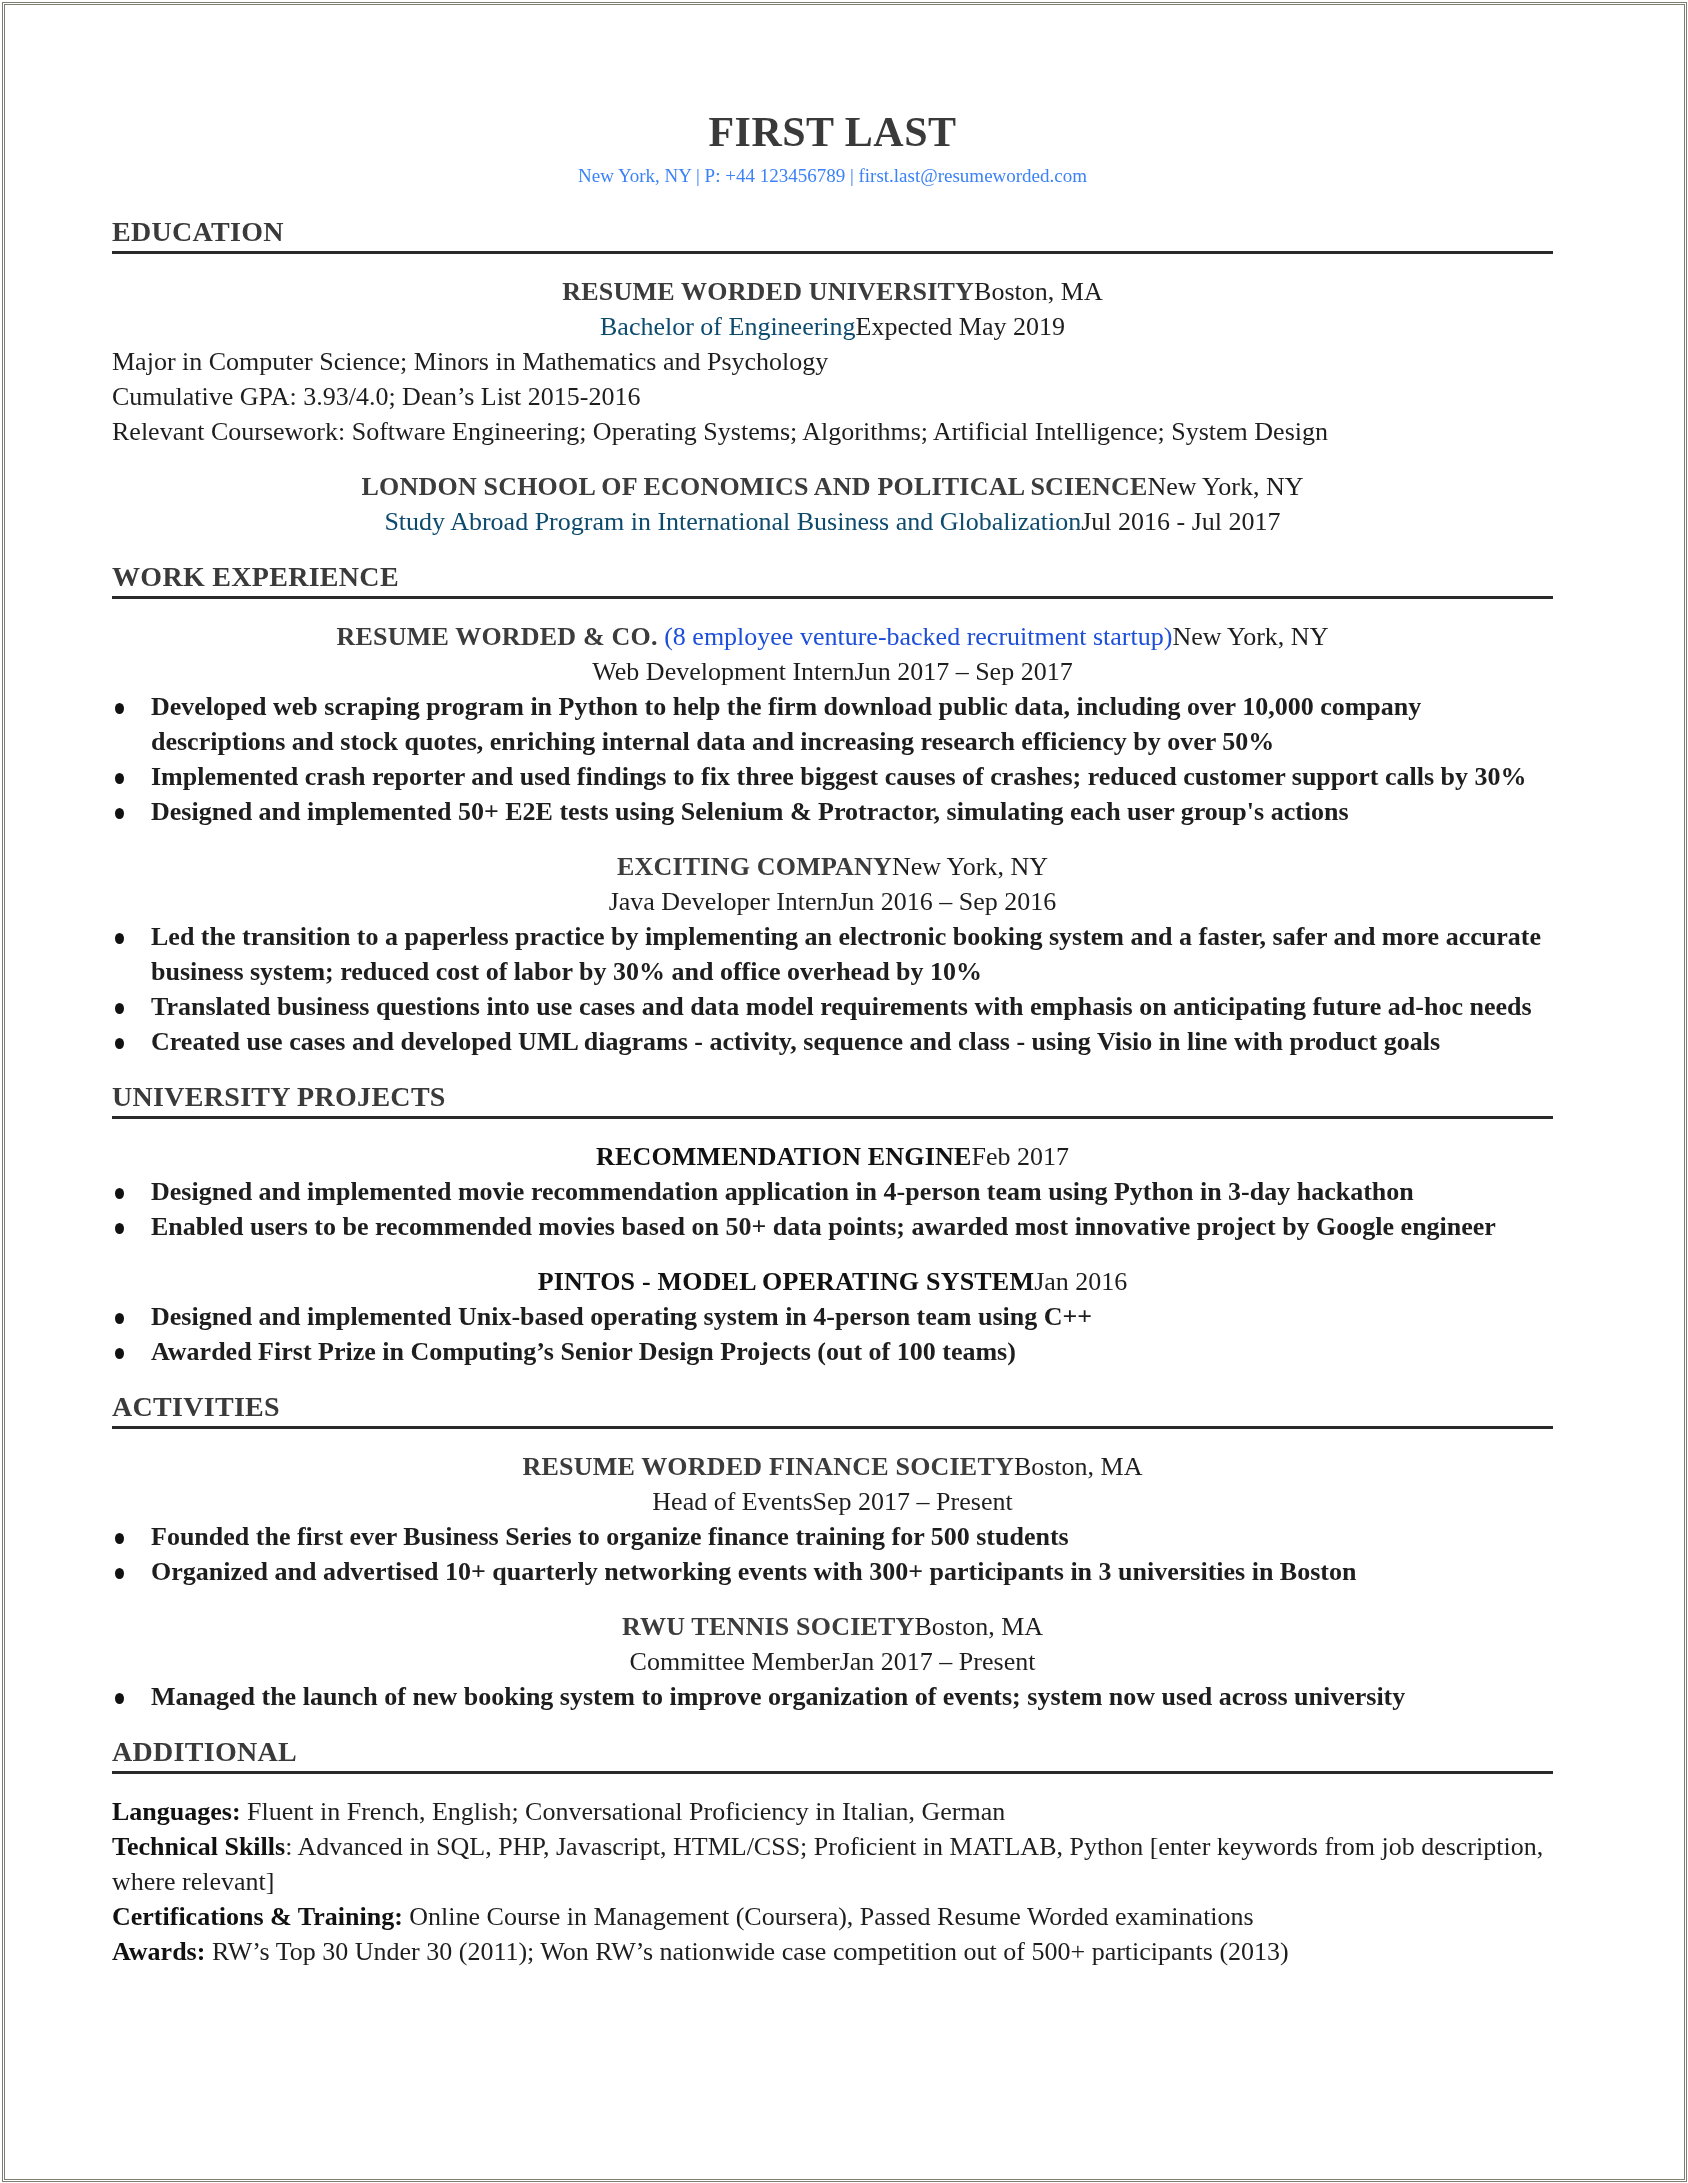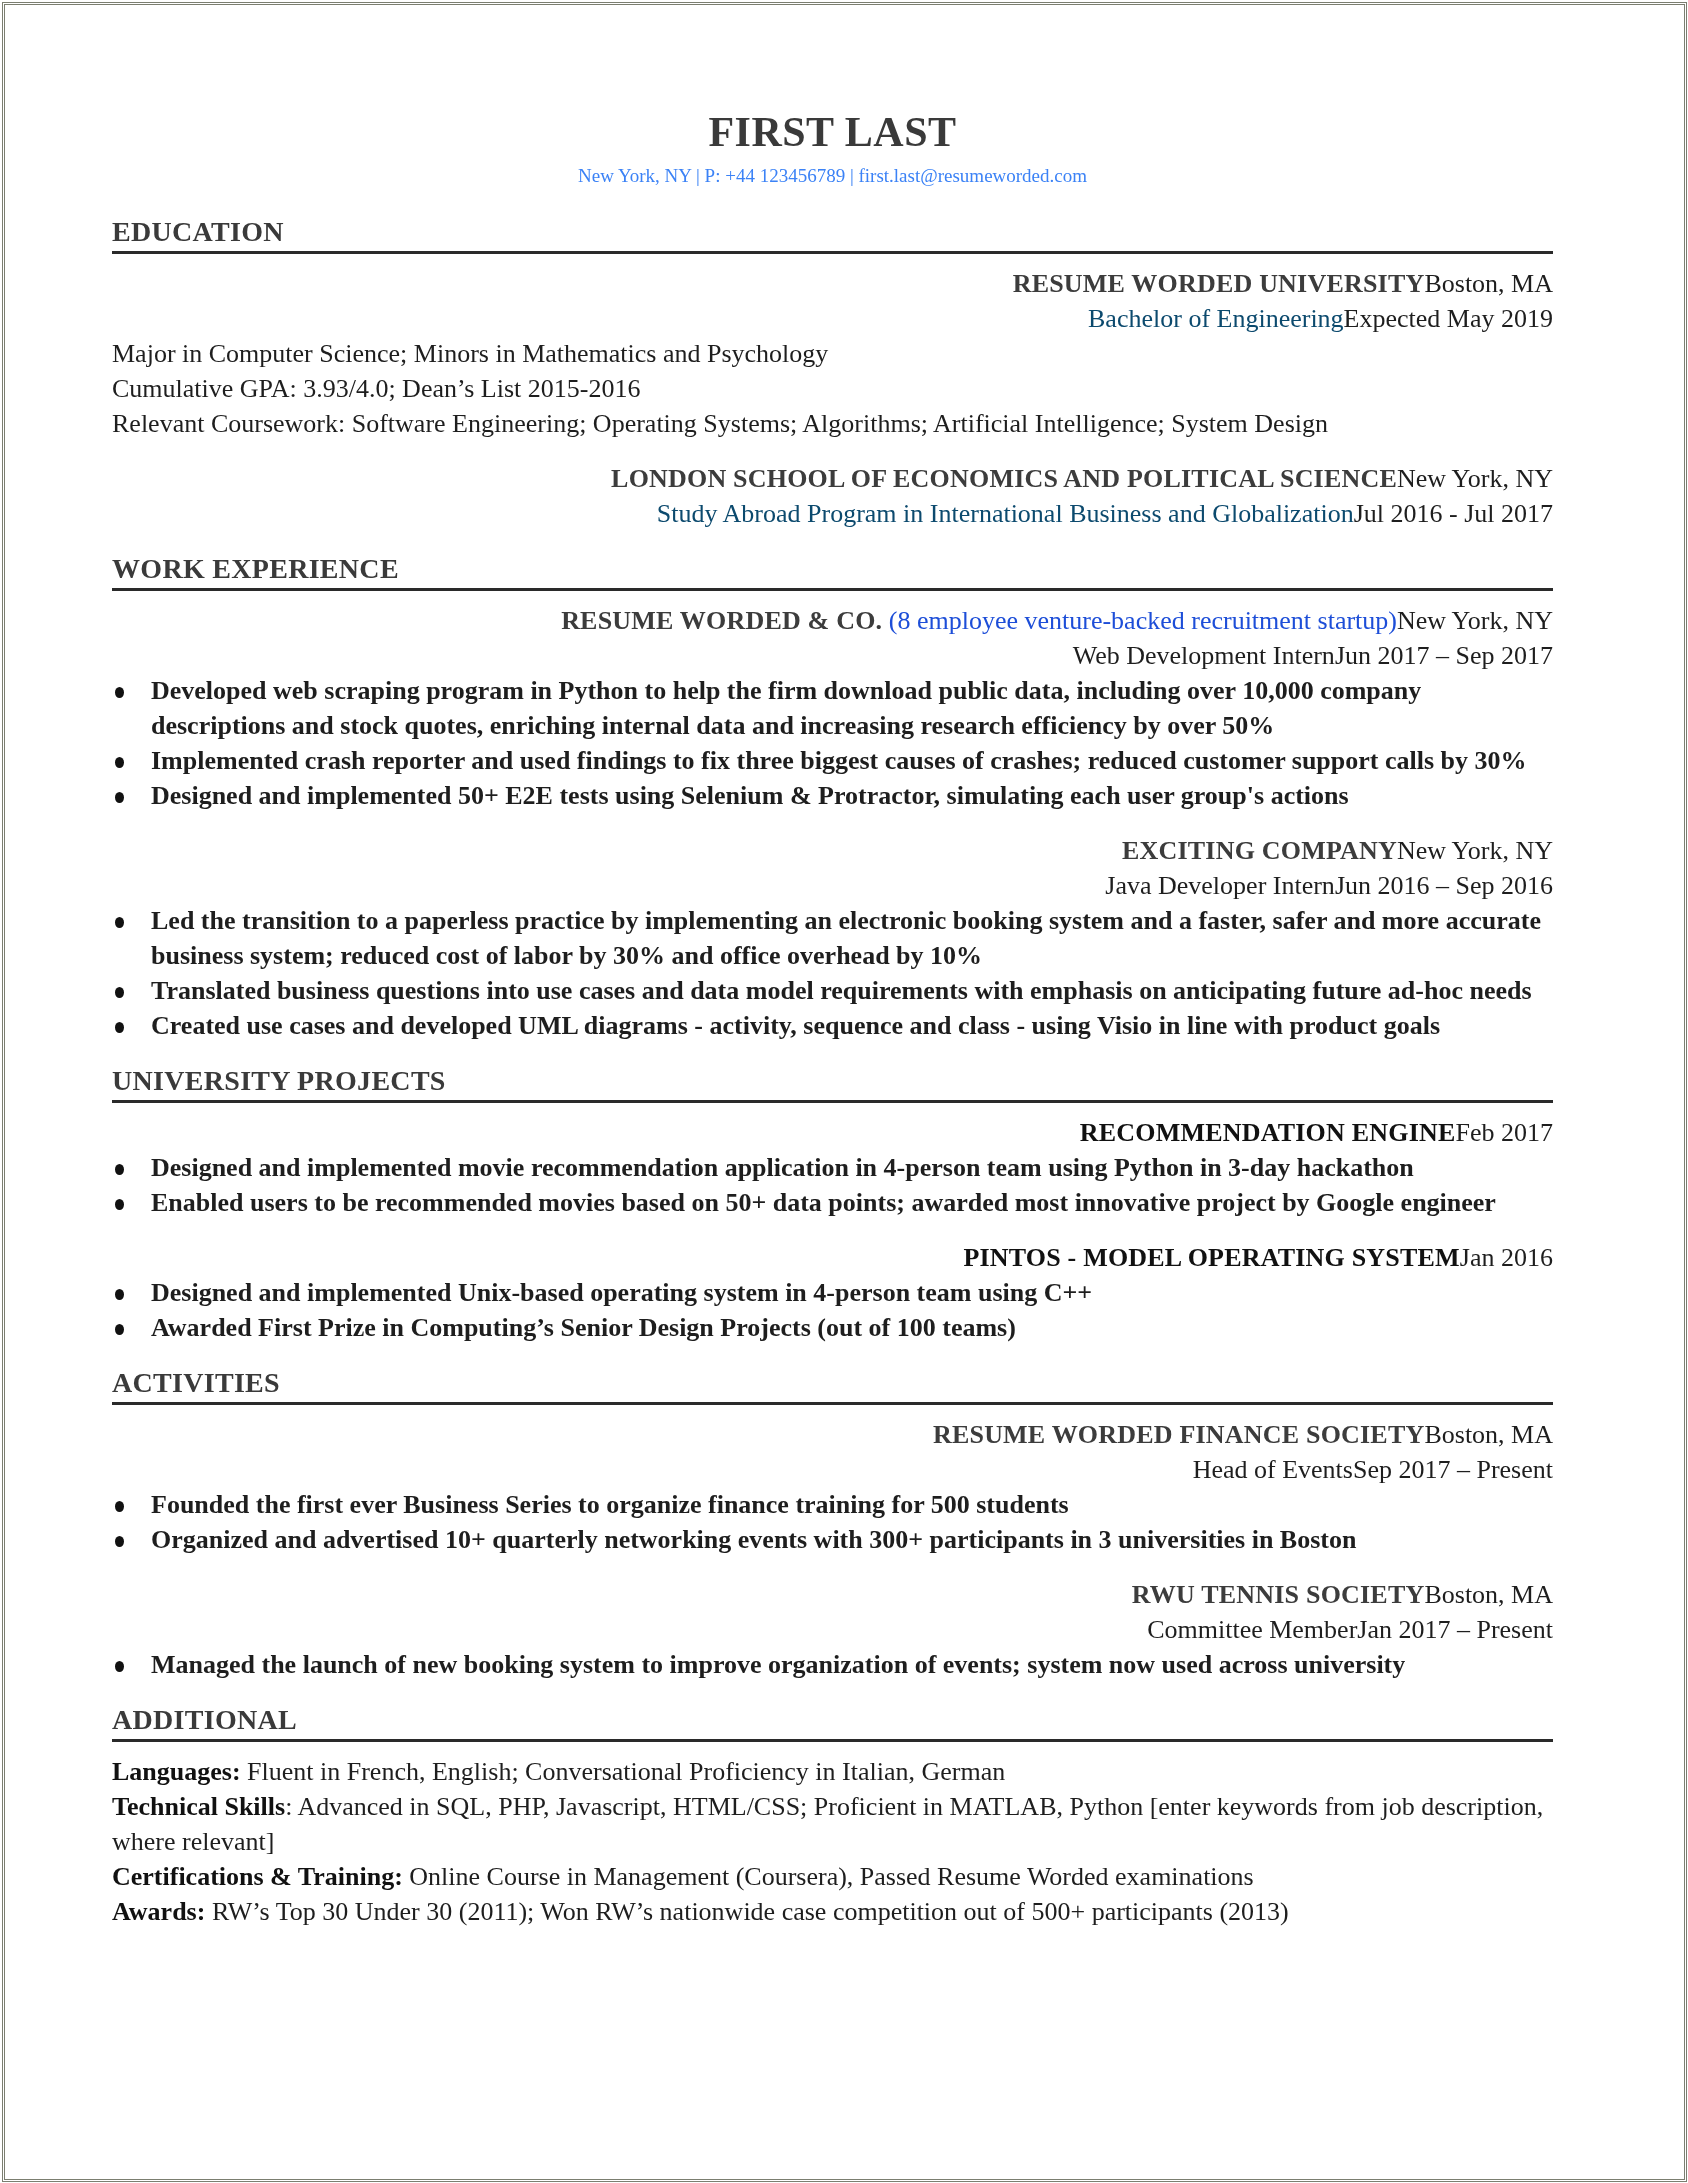--- a/index.html
+++ b/index.html
@@ -22,25 +22,25 @@
     color: #3a3a3a; letter-spacing: 0.5px;
   }
   .contact {
     text-align: center; font-size: 19px; line-height: 36px; color: #3b82f6;
     margin-top: 0px;
   }
   .section { margin-top: 20px; }
   .section-title {
     font-weight: bold; font-size: 28px; line-height: 36px; color: #3a3a3a;
     letter-spacing: 0.3px;
-    border-bottom: 3px solid #2a2a2a; padding-bottom: 1px; margin-bottom: 12px;
+    border-bottom: 3px solid #2a2a2a; padding-bottom: 1px; margin-bottom: 20px;
   }
   .entry { margin-bottom: 20px; }
   .entry:last-child { margin-bottom: 0; }
-  .row { display: flex; justify-content: flex-end; align-items: baseline; }
+  .row { display: flex; justify-content: center; align-items: baseline; }
   .org { font-weight: bold; color: #3c3c3c; font-size: 26px; letter-spacing: 0.2px; }
   .org.dark { color: #111; }
   .org-note { font-weight: normal; color: #1d4ed8; }
   .muted { color: #0c4a6e; }
   .right { text-align: right; white-space: nowrap; }
   ul.bullets { list-style: none; margin: 0; padding: 0; font-weight: bold; }
   ul.bullets li { position: relative; padding-left: 39px; }
   ul.bullets li::before {
     content: ""; position: absolute; left: 3px; top: 14px;
     width: 9px; height: 11px; border-radius: 50%; background: #111;

